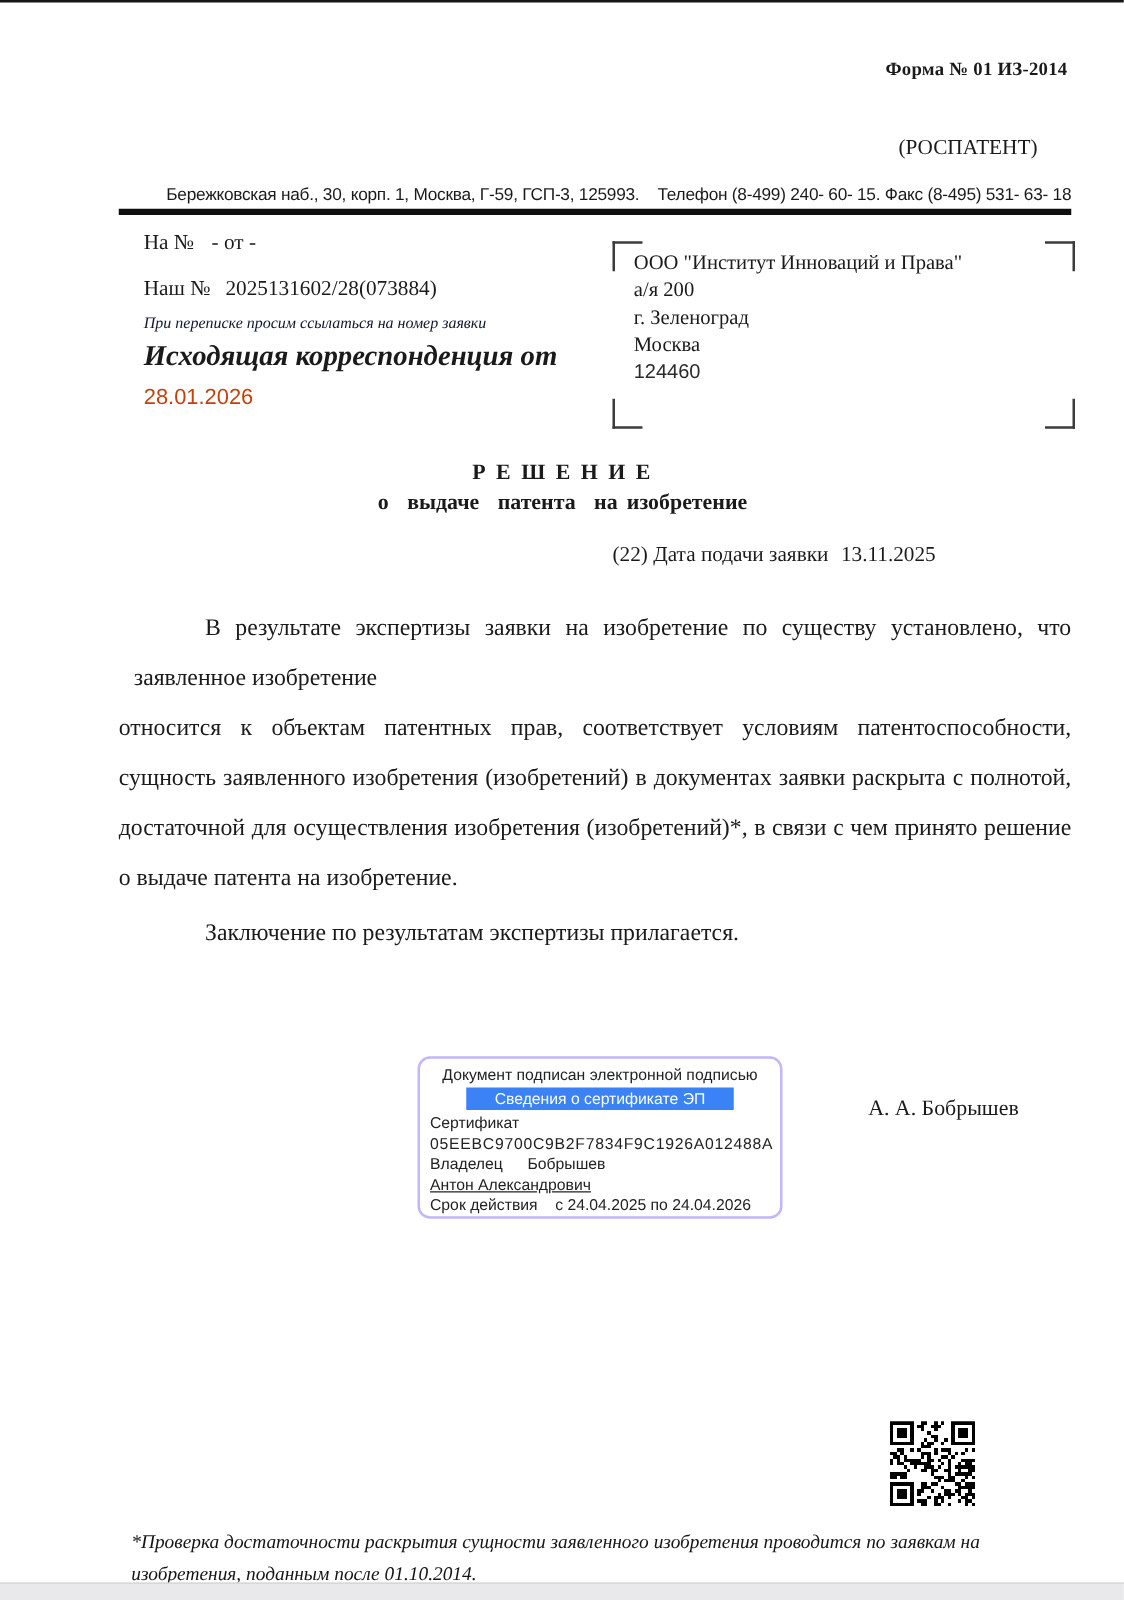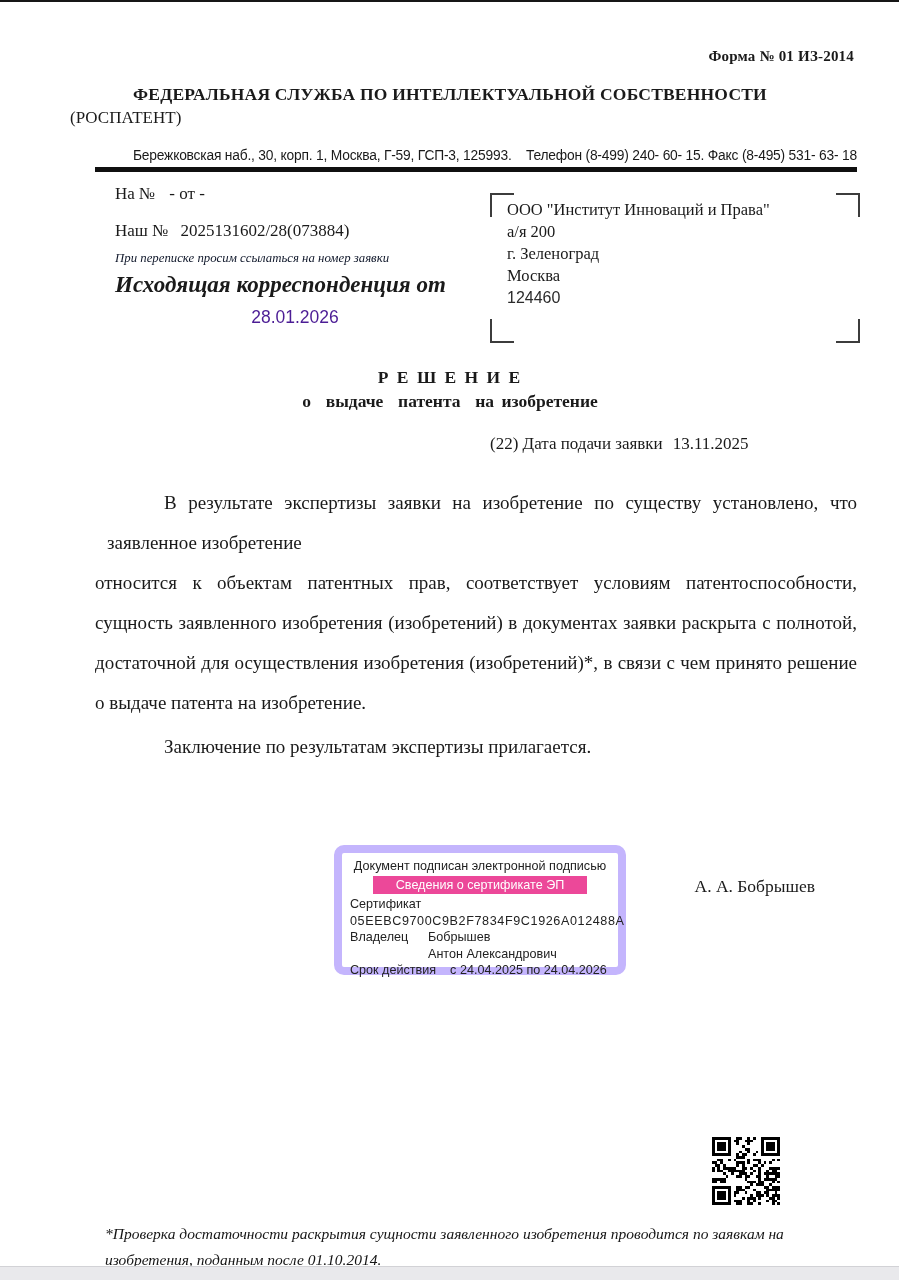--- a/index.html
+++ b/index.html
@@ -16,41 +16,41 @@
 
   .form-number{
     position:absolute;top:48px;left:92px;width:762px;text-align:right;
     font-weight:bold;font-size:15px;letter-spacing:.2px;
   }
   .hdr-title{
     position:absolute;top:84px;left:70px;width:760px;text-align:center;
     font-weight:bold;font-size:17.5px;letter-spacing:.2px;
   }
   .hdr-sub{
-    position:absolute;top:108px;left:70px;width:760px;text-align:left;
+    position:absolute;top:108px;left:70px;width:760px;text-align:right;
     font-size:17px;
   }
   .hdr-contacts{
     position:absolute;top:148px;left:95px;width:762px;
     display:flex;justify-content:space-between;
     font-family:"Liberation Sans","DejaVu Sans",sans-serif;
     font-size:13.8px;letter-spacing:-.2px;padding-left:0;
   }
   .hdr-contacts .addr{margin-left:38px;}
   .hdr-rule{position:absolute;top:167px;left:95px;width:762px;height:5px;background:#101010;}
 
   
   .ref{position:absolute;top:182px;left:115px;width:360px;font-size:17px;}
   .ref-row1{margin-top:2px;}
   .ref-row1 .lab{margin-right:14px;}
   .ref-row2{margin-top:17px;}
   .ref-row2 .lab{margin-right:12px;}
   .ref-note{margin-top:10px;font-style:italic;font-size:12.8px;color:#0f172a;}
   .ref-out{margin-top:6px;font-weight:bold;font-style:italic;font-size:23px;}
-  .ref-date{margin-top:9px;font-family:"Liberation Sans","DejaVu Sans",sans-serif;font-size:17.5px;color:#4c1d95;text-align:center;}
+  .ref-date{margin-top:9px;font-family:"Liberation Sans","DejaVu Sans",sans-serif;font-size:17.5px;color:#c2410c;}
 
   
   .addressee{position:absolute;left:490px;top:193px;width:370px;height:150px;}
   .corner{position:absolute;width:22px;height:22px;}
   .corner.tl{left:0;top:0;border-left:2px solid #3c3c3c;border-top:2px solid #3c3c3c;}
   .corner.tr{right:0;top:0;border-right:2px solid #3c3c3c;border-top:2px solid #3c3c3c;}
   .corner.bl{left:0;bottom:0;border-left:2px solid #3c3c3c;border-bottom:2px solid #3c3c3c;}
   .corner.br{right:0;bottom:0;border-right:2px solid #3c3c3c;border-bottom:2px solid #3c3c3c;}
   .addressee .lines{position:absolute;left:17px;top:6px;font-size:16.5px;line-height:22px;}
   .addressee .lines .sans{font-family:"Liberation Sans","DejaVu Sans",sans-serif;font-size:16px;color:#2b2b2b;}
@@ -77,50 +77,49 @@
   .body-text p.last{margin-top:4px;}
 
   .attachment{position:absolute;top:756px;left:115px;font-size:17.5px;}
 
   
   .sig-pos{position:absolute;top:848px;left:115px;width:218px;font-size:17.5px;line-height:26.5px;}
   .sig-name{position:absolute;top:876px;left:600px;width:257px;text-align:right;font-size:17.5px;padding-right:42px;box-sizing:border-box;}
 
   .stamp{
     position:absolute;left:334px;top:845px;width:292px;height:130px;
-    border:8px solid #c4b5fd;border-radius:10px;box-sizing:border-box;
+    border:2px solid #c4b5fd;border-radius:10px;box-sizing:border-box;
     font-family:"Liberation Sans","DejaVu Sans",sans-serif;
     font-size:12.6px;line-height:16.5px;color:#222;padding:5px 8px 0 8px;
   }
   .stamp .c{text-align:center;}
   .stamp .badge{
     display:block;margin:1px auto 2px auto;width:214px;
-    background:#ec4899;color:#ffffff;text-align:center;padding:1px 0;
+    background:#3b82f6;color:#ffffff;text-align:center;padding:1px 0;
   }
   .stamp .certnum{letter-spacing:.6px;}
   .stamp .lab78{display:inline-block;width:78px;}
-  .stamp .ind78{margin-left:78px;}
+  .stamp .ind78{text-decoration:underline;}
   .stamp .gap{display:inline-block;width:14px;}
 
   .qr{position:absolute;left:712px;top:1137px;width:68px;height:68px;}
 
   .footnote{
     position:absolute;top:1221px;left:105px;width:760px;
     font-style:italic;font-size:15.5px;line-height:26px;color:#151515;
   }
 </style>
 </head>
 <body>
 
 <div class="page">
   <div class="topline"></div>
 
   <div class="form-number">Форма № 01 ИЗ-2014</div>
 
-  <div class="hdr-title">ФЕДЕРАЛЬНАЯ СЛУЖБА ПО ИНТЕЛЛЕКТУАЛЬНОЙ СОБСТВЕННОСТИ</div>
   <div class="hdr-sub">(РОСПАТЕНТ)</div>
 
   <div class="hdr-contacts">
     <span class="addr">Бережковская наб., 30, корп. 1, Москва, Г-59, ГСП-3, 125993.</span>
     <span>Телефон (8-499) 240- 60- 15. Факс (8-495) 531- 63- 18</span>
   </div>
   <div class="hdr-rule"></div>
 
   <div class="ref">
     <div class="ref-row1">

